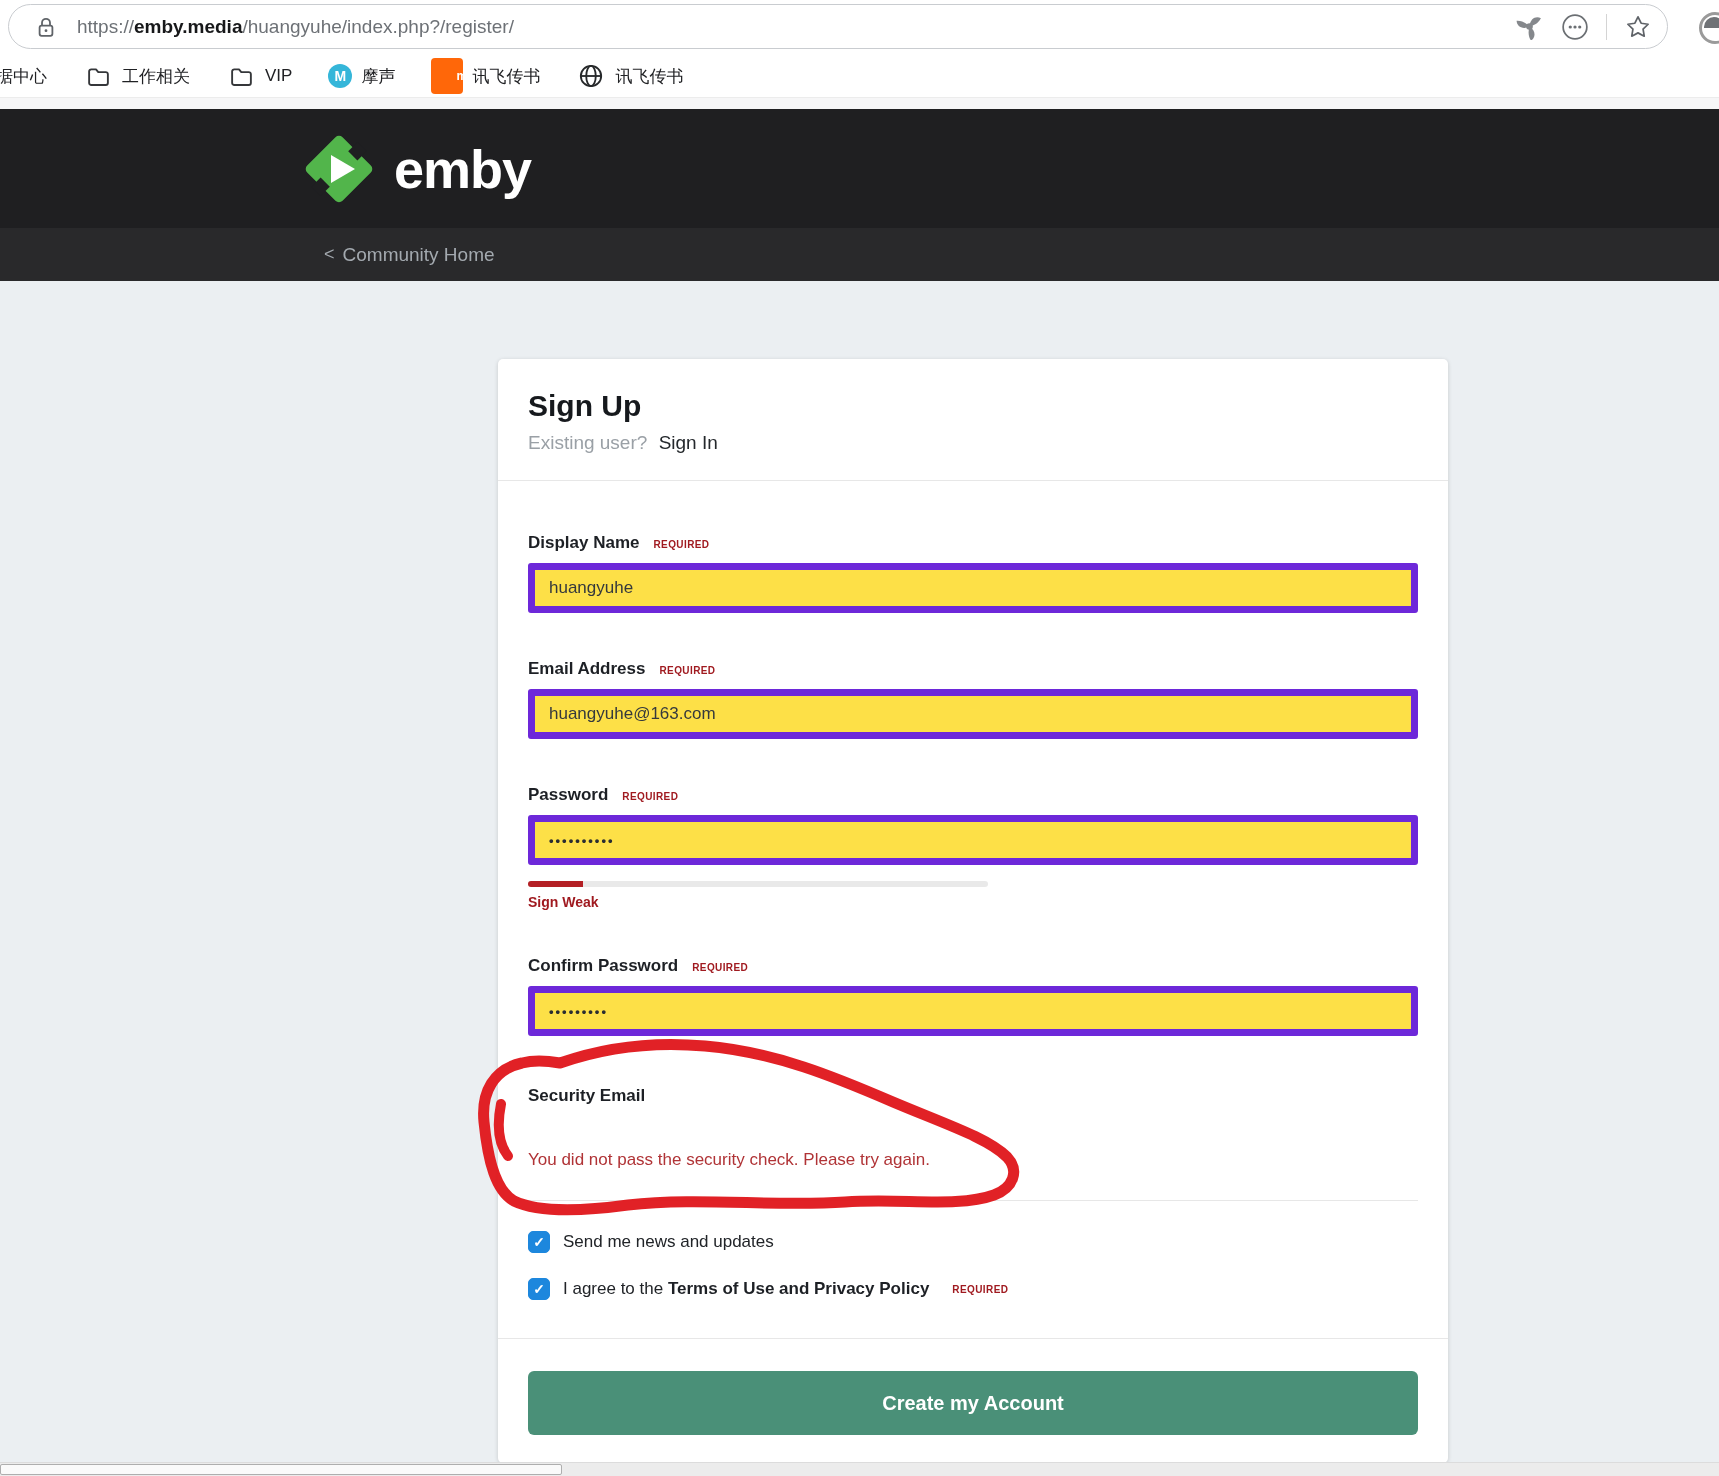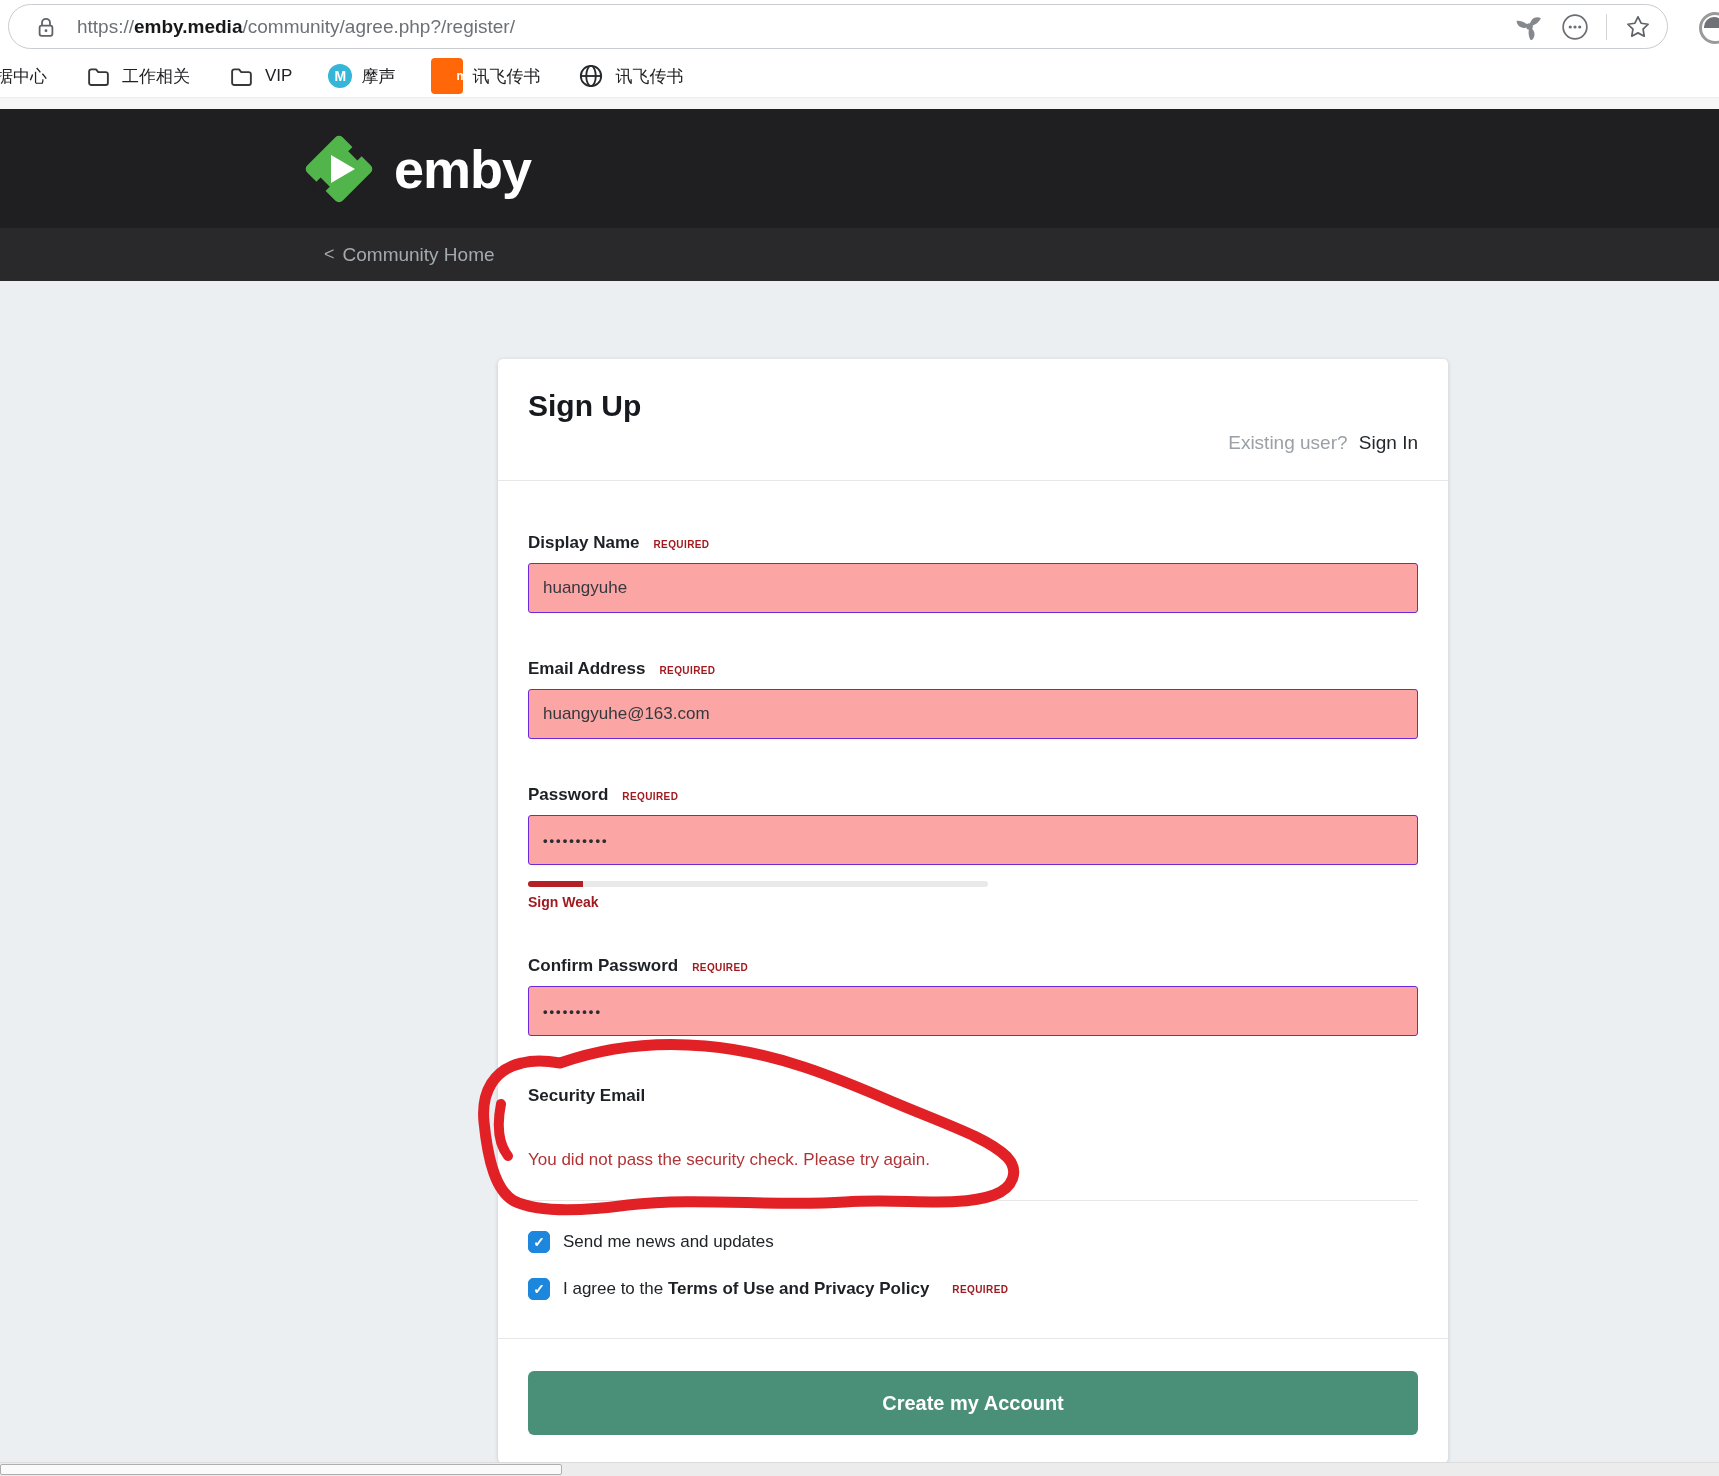--- a/index.html
+++ b/index.html
@@ -65,32 +65,32 @@
   .back-chev { font-size:18px; }
 
   
   .page-body { height:1181px; background:#ebeff2; position:relative; }
   .card {
     position:absolute; left:498px; top:78px; width:950px;
     background:#fff; border-radius:5px; box-shadow:0 1px 4px rgba(0,0,0,.16);
     padding:30px 30px 28px 30px;
   }
   .card-title { font-size:30px; font-weight:700; color:#16191d; }
-  .card-sub { margin-top:9px; font-size:19px;text-align:right; }
+  .card-sub { margin-top:9px; font-size:19px; }
   .sub-muted { color:#9aa0a6; }
   .sub-link { color:#24282c; margin-left:6px; cursor:pointer; }
   .divider-bleed { height:1px; background:#e7e7e7; margin:26px -30px 0 -30px; }
   .divider { height:1px; background:#e7e7e7; margin-top:30px; }
 
   .field-label { margin-top:46px; font-size:17px; font-weight:700; color:#1d2025; display:flex; align-items:baseline; gap:14px; }
   .field-label.first { margin-top:52px; }
   .required { font-size:10px; font-weight:700; color:var(--required-red); letter-spacing:.4px; }
   .text-input {
-    margin-top:10px; width:100%; height:50px; border:1px solid #6d28d9; border-radius:3px;
-    font-family:"Liberation Sans",sans-serif; font-size:17px; color:#35393d; padding:0 14px; background:#fca5a5; outline:none;
+    margin-top:10px; width:100%; height:50px; border:7px solid #6d28d9; border-radius:3px;
+    font-family:"Liberation Sans",sans-serif; font-size:17px; color:#35393d; padding:0 14px; background:#fde047; outline:none;
   }
   .text-input.masked { font-size:13px; letter-spacing:2px; font-weight:700; color:#2a2d31; }
 
   .meter { margin-top:16px; width:460px; height:6px; background:#e9e9e9; border-radius:3px; overflow:hidden; }
   .meter-fill { height:100%; background:var(--strength-red); }
   .strength-label { margin-top:7px; font-size:14px; font-weight:700; color:var(--required-red); }
 
   .security-heading { margin-top:50px; font-size:17px; font-weight:700; color:#1d2025; }
   .security-error { margin-top:44px; font-size:17px; color:var(--error-red); }
 
@@ -126,21 +126,21 @@
   <div class="url-row">
     <div class="url-bar">
       <span class="icon-btn">
         <svg class="ic" width="24" height="24" viewBox="0 0 24 24">
           <path d="M8 11V7.8a4 4 0 0 1 8 0V11" fill="none" stroke="#5f6368" stroke-width="1.8"></path>
           <rect x="5.6" y="10.6" width="12.8" height="10.2" rx="2" fill="none" stroke="#5f6368" stroke-width="1.8"></rect>
           <circle cx="12" cy="15.7" r="1.4" fill="#5f6368"></circle>
         </svg>
       </span>
       <span class="url-text">
-        <span class="url-scheme">https://</span><span class="url-domain">emby.media</span><span class="url-path">/community/agree.php?/register/</span>
+        <span class="url-scheme">https://</span><span class="url-domain">emby.media</span><span class="url-path">/huangyuhe/index.php?/register/</span>
       </span>
       <span class="url-actions">
         <span class="icon-btn">
           <svg class="ic" width="27" height="27" viewBox="0 0 26 26">
             <g fill="#85888c">
               <path d="M13 13 C13.5 5.5 19 2.5 24 5 C21.5 10 17 12 13 13Z"></path>
               <path d="M13 13 C13.5 5.5 19 2.5 24 5 C21.5 10 17 12 13 13Z" transform="rotate(120 13 13)"></path>
               <path d="M13 13 C13.5 5.5 19 2.5 24 5 C21.5 10 17 12 13 13Z" transform="rotate(240 13 13)"></path>
               <circle cx="13" cy="13" r="3.2"></circle>
             </g>

